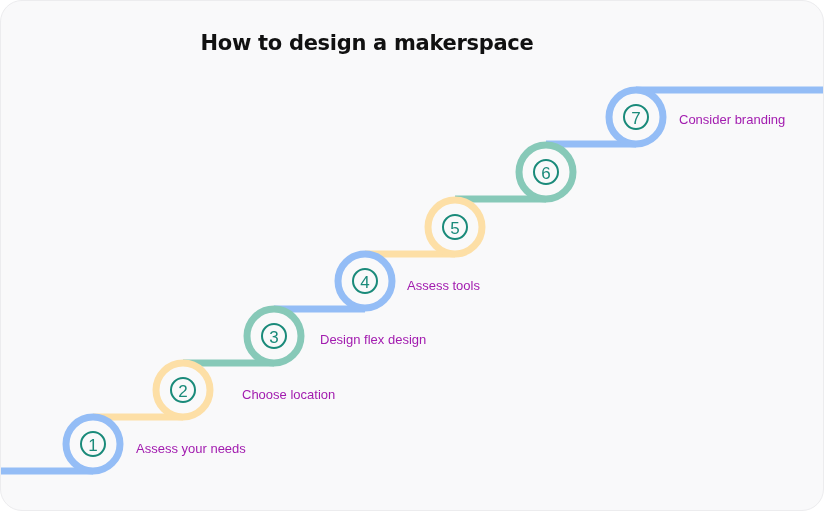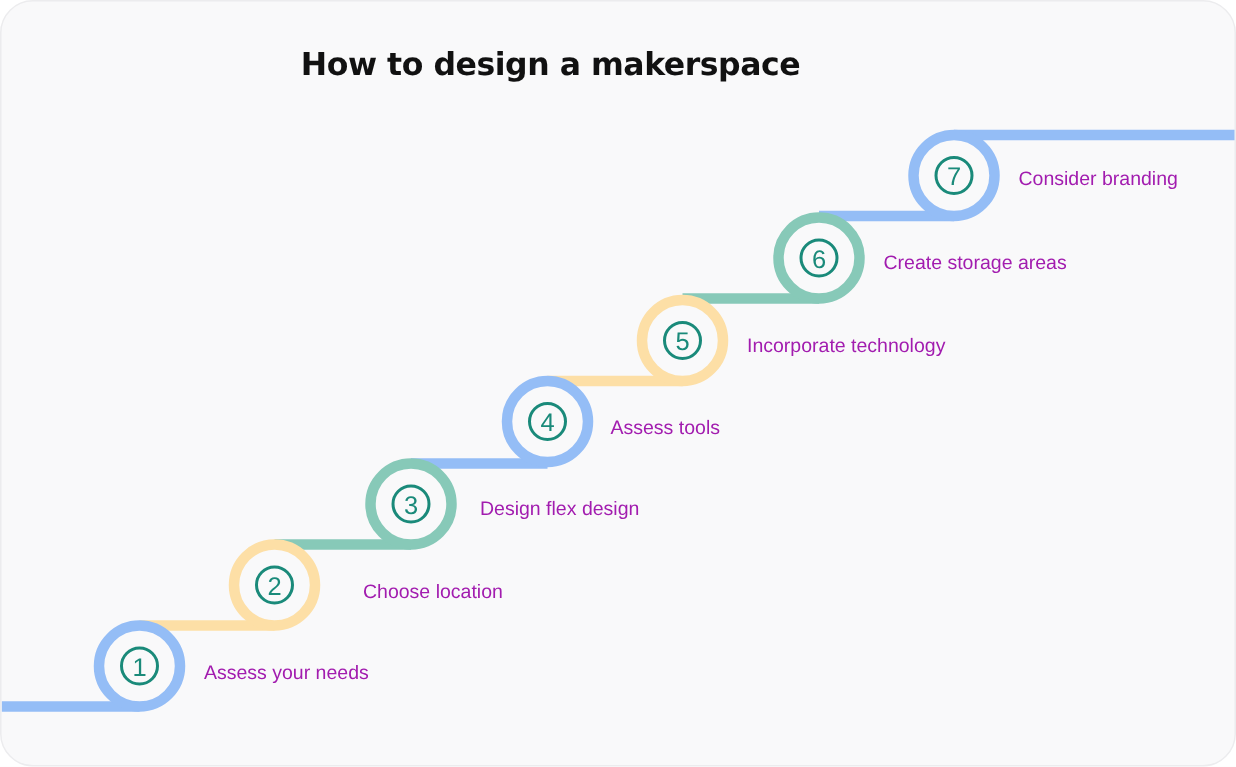--- a/index.html
+++ b/index.html
@@ -69,16 +69,14 @@
       <text class="num" x="454" y="227">5</text>
       <text class="num" x="545" y="172">6</text>
       <text class="num" x="635" y="117">7</text>
     </g>
   </svg>
 
   <div class="label" style="left:135px; top:447px;">Assess your needs</div>
   <div class="label" style="left:225px; top:393px;margin-left:16px;">Choose location</div>
   <div class="label" style="left:319px; top:338px;">Design flex design</div>
   <div class="label" style="left:406px; top:284px;">Assess tools</div>
-  <div class="label" style="left:497px; top:229px;">Incorporate technology</div>
-  <div class="label" style="left:588px; top:174px;">Create storage areas</div>
   <div class="label" style="left:678px; top:118px;">Consider branding</div>
 </div>
 
 </body></html>

